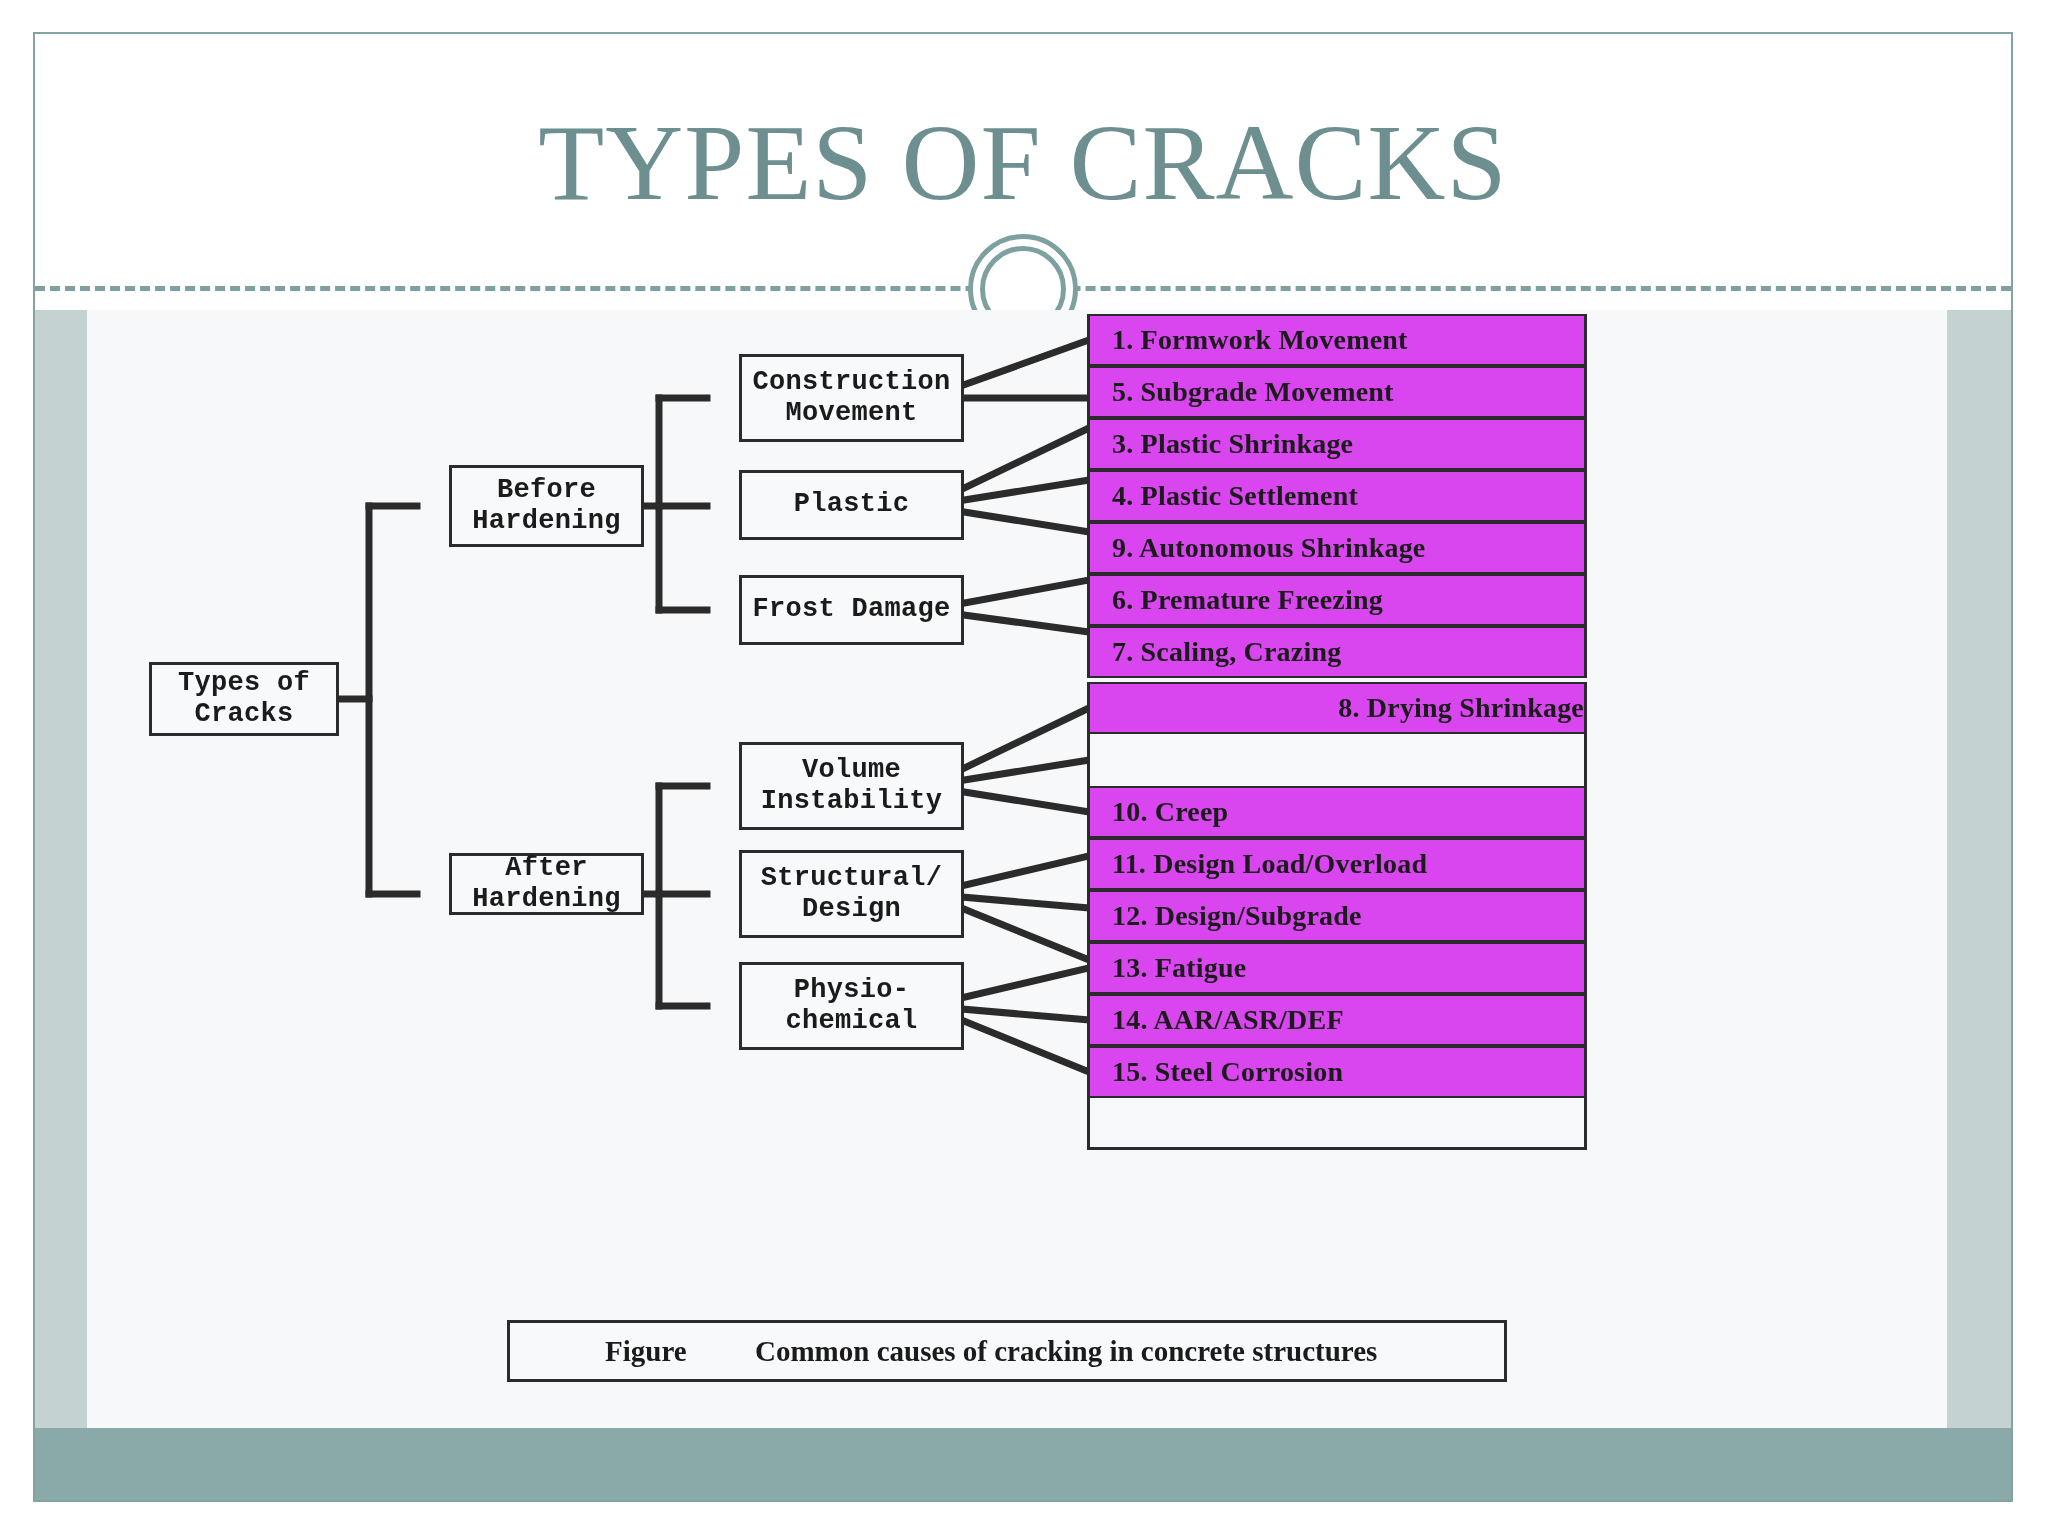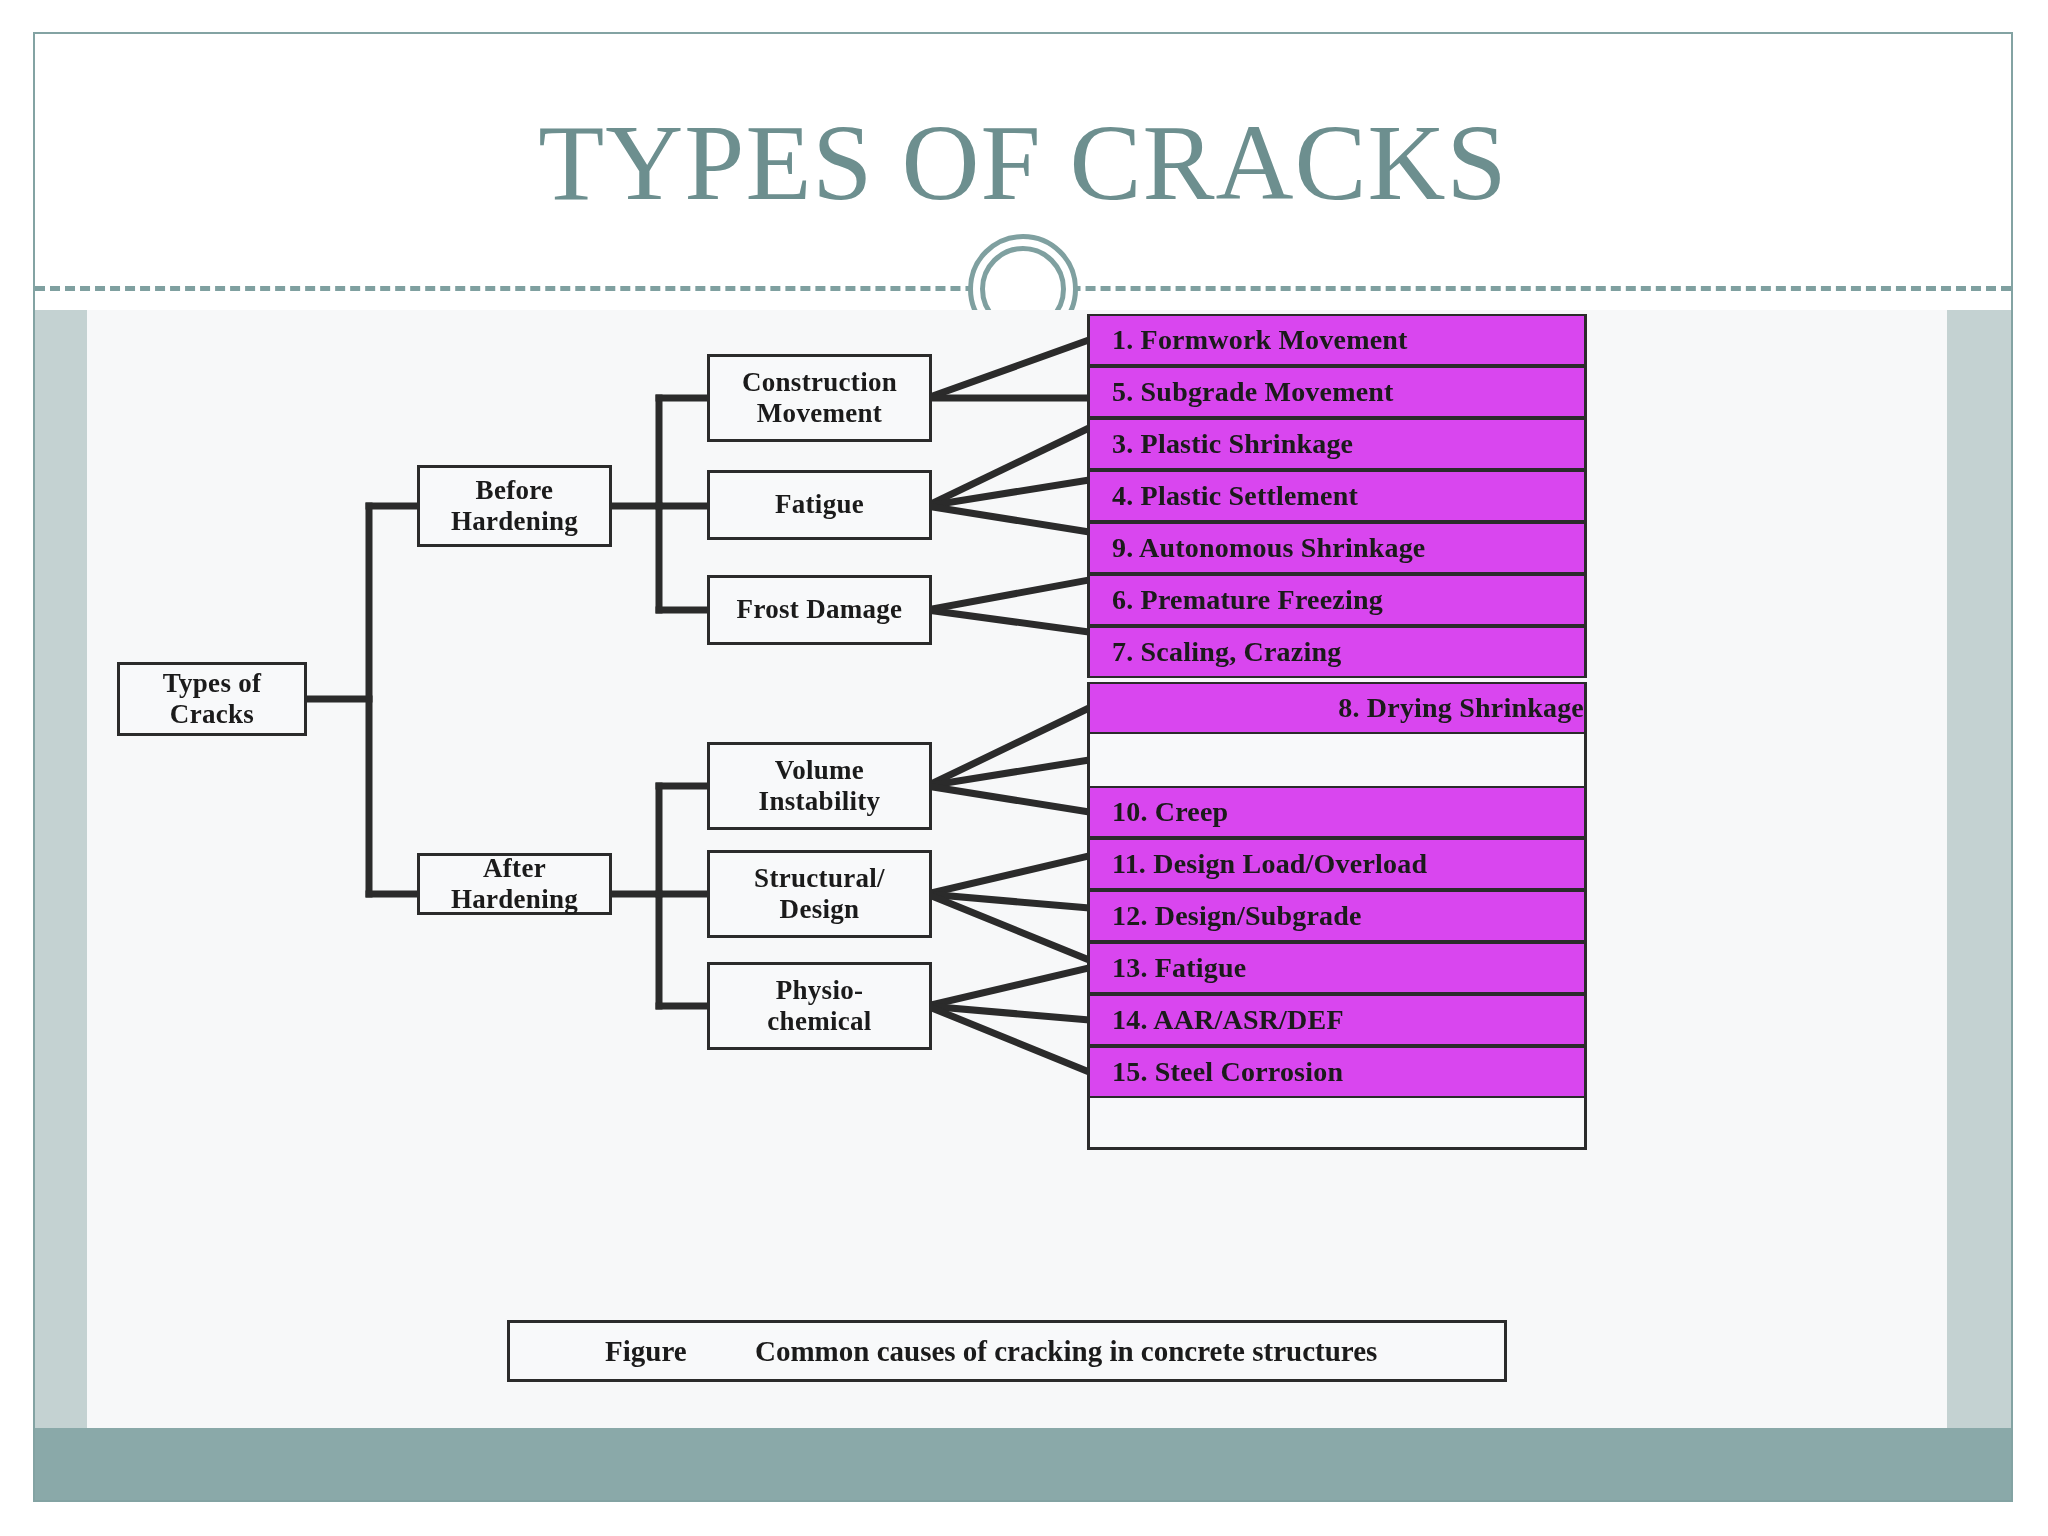--- a/index.html
+++ b/index.html
@@ -123,25 +123,26 @@
   
   .box {
     position: absolute;
     background: #f8f9fa;
     border: 3px solid #2b2b2b;
     box-sizing: border-box;
     display: flex;
     align-items: center;
     justify-content: center;
     text-align: center;
-    font-family: Liberation Serif, serif;
+    font-family: Liberation Mono, monospace;
     font-weight: bold;
     color: #1b1b1b;
     letter-spacing: 0.3px;
     line-height: 1.15;
+    margin-left: 32px;
   }
   .box.root      { font-size: 27px; }
   .box.level1    { font-size: 27px; }
   .box.level2    { font-size: 27px; }
 
   .leafbox {
     position: absolute;
     background: #d946ef;
     border: 3px solid #2b2b2b;
     border-top-width: 2px;
@@ -272,21 +273,21 @@
       <div class="box level1" style="left:330px; top:543px; width:195px; height:62px;">
         <span style="white-space:pre-line">After
 Hardening</span>
       </div>
 
       <div class="box level2" style="left:620px; top:44px; width:225px; height:88px;">
         <span style="white-space:pre-line">Construction
 Movement</span>
       </div>
       <div class="box level2" style="left:620px; top:160px; width:225px; height:70px;">
-        <span style="white-space:pre-line">Fatigue</span>
+        <span style="white-space:pre-line">Plastic</span>
       </div>
       <div class="box level2" style="left:620px; top:265px; width:225px; height:70px;">
         <span style="white-space:pre-line">Frost Damage</span>
       </div>
 
       <div class="box level2" style="left:620px; top:432px; width:225px; height:88px;">
         <span style="white-space:pre-line">Volume
 Instability</span>
       </div>
       <div class="box level2" style="left:620px; top:540px; width:225px; height:88px;">

